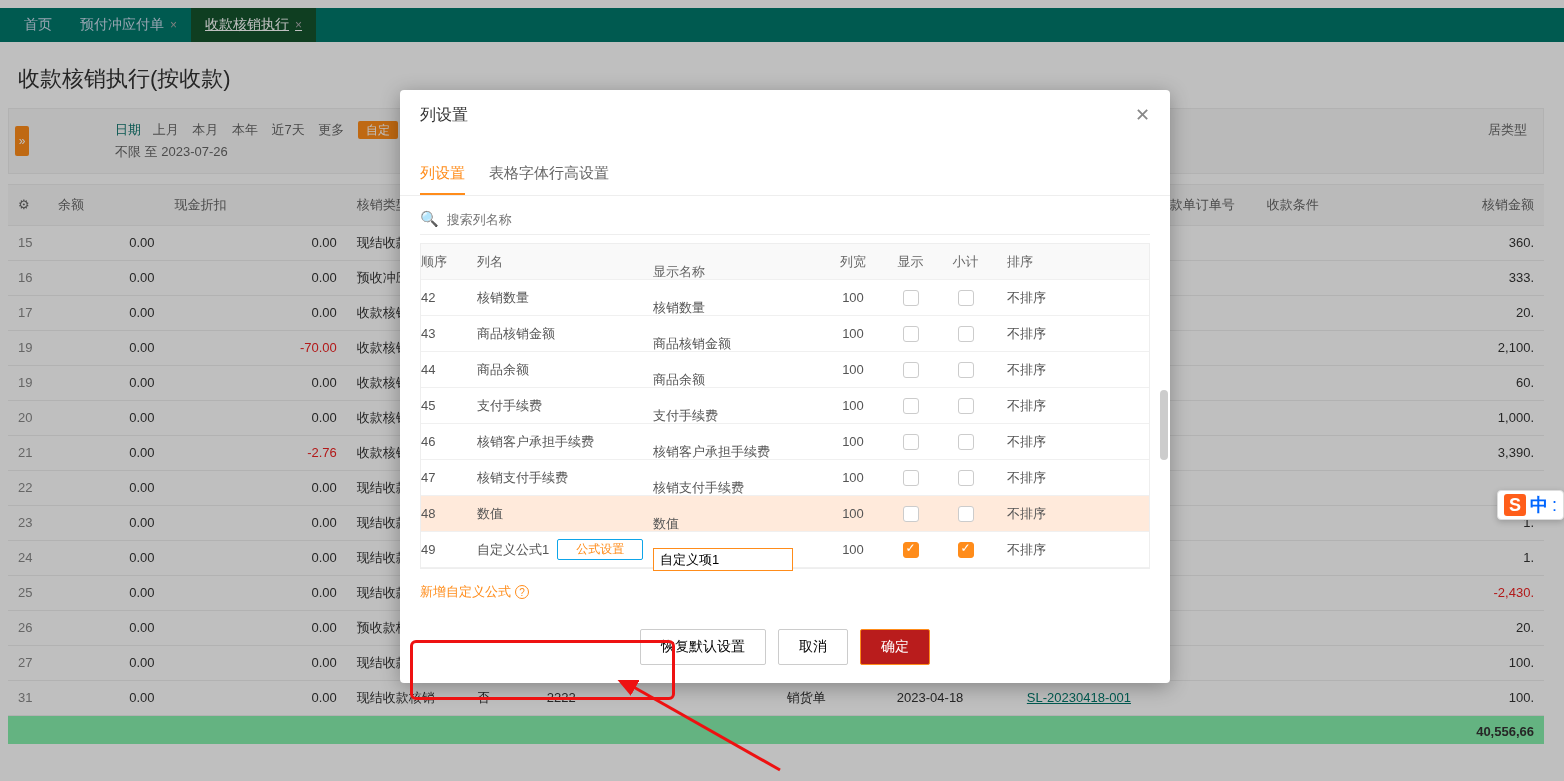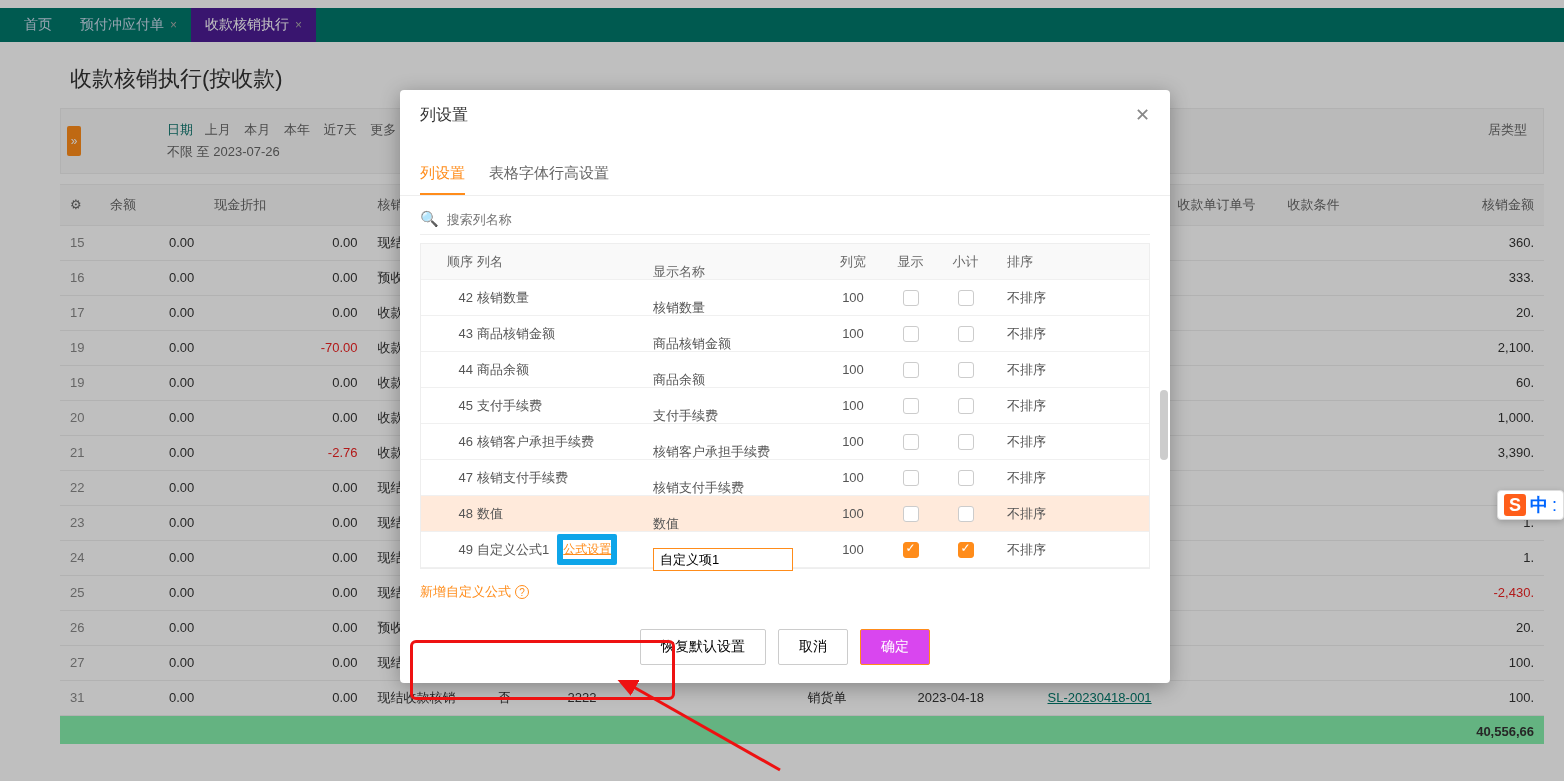--- a/index.html
+++ b/index.html
@@ -1,21 +1,21 @@
 <!DOCTYPE html>
 <html><head>
 <meta charset="utf-8">
 <style>
   * { box-sizing: border-box; margin: 0; padding: 0; }
   body { font-family: "Microsoft YaHei", Arial, sans-serif; font-size: 13px; color: #333; background: #fff; width: 1564px; height: 781px; overflow: hidden; position: relative; }
   .topbar { background: #00796b; height: 34px; display: flex; align-items: stretch; padding-left: 10px; color: #ddd; margin-top: 8px; }
   .tab { display:flex; align-items:center; padding:0 14px; color:#cde; cursor:pointer; font-size:14px; }
-  .tab.active { background:#4c1d95; color:#fff; }
+  .tab.active { background:#14532d; color:#fff;text-decoration:underline; }
   .tab .x { margin-left:6px; font-size:12px; color:#aaa; }
-  .page { padding: 14px 20px 0 28px; margin-left: 32px; }
+  .page { padding: 14px 20px 0 8px; }
   .page-title { font-size:22px; color:#333; font-weight:400; margin: 8px 0 14px 10px; }
   .filterbar { background:#f9f9f9; border:1px solid #eee; padding:12px 16px; display:flex; align-items:flex-start; position:relative; margin-bottom:10px; }
   .filterbar .expand { position:absolute; left:6px; top:50%; transform:translateY(-50%); background:#ff8c1a; color:#fff; width:14px; height:30px; display:flex; align-items:center; justify-content:center; font-size:12px; cursor:pointer; border-radius:2px; }
   .filterbar .grp { margin-left:90px; }
   .filterbar .lbl { margin-right:8px; color:#0f766e; }
   .filterbar .opt { color:#666; margin-right:10px; cursor:pointer; }
   .filterbar .btn-cust { background:#ff8c1a; color:#fff; padding:2px 8px; border-radius:2px; font-size:12px; }
   .filterbar .line2 { margin-top:4px; color:#666; }
   .filterbar .right { margin-left:auto; color:#666; }
   .table-wrap { position:relative; height:560px; overflow:hidden; border-top:1px solid #eee; }
@@ -34,37 +34,37 @@
   .modal-hd .close { margin-left:auto; color:#888; font-size:18px; cursor:pointer; }
   .modal-tabs { display:flex; gap:24px; padding:0 20px; border-bottom:1px solid #eee; margin-top:20px; }
   .modal-tabs .mtab { padding:8px 0 10px 0; color:#666; cursor:pointer; font-size:15px; }
   .modal-tabs .mtab.active { color:#ff8c1a; border-bottom:2px solid #ff8c1a; }
   .modal-search { margin:14px 20px 8px 20px; display:flex; align-items:center; border-bottom:1px solid #eee; padding-bottom:6px; }
   .modal-search .micon { color:#aaa; margin-right:8px; font-size:15px; }
   .modal-search input { border:none; outline:none; font-size:13px; flex:1; }
   .col-table { margin:0 20px; border:1px solid #eee; }
   .col-table .ct-row { display:flex; align-items:center; height:36px; border-bottom:1px solid #f0f0f0; font-size:13px; color:#555; }
   .col-table .ct-hd { background:#f9f9f9; color:#666; }
-  .col-table .ord { width:52px; text-align:right; }
+  .col-table .ord { width:52px; text-align:left; }
   .col-table .nm { width:180px; padding-left:4px; display:flex; align-items:center; gap:8px; }
   .col-table .dn { width:170px;margin-top:20px; }
   .col-table .wd { width:60px; text-align:center; }
   .col-table .ck { width:55px; text-align:center; }
   .col-table .st { flex:1; padding-left:14px; }
   .chk { display:inline-block; width:16px; height:16px; border:1px solid #ccc; border-radius:3px; vertical-align:middle; background:#fff; }
   .chk.on { background:#ff8c1a; border-color:#ff8c1a; position:relative; }
   .chk.on::after { content:"✓"; color:#fff; position:absolute; left:2px; top:-2px; font-size:12px; }
   .ct-row.hl { background:#ffeadb; }
   .ct-row.sel { background:#fff; }
-  .fsbtn { border:6px solid #0ea5e9; color:#ff8c1a; padding:1px 0; border-radius:2px; font-size:12px; cursor:pointer;text-decoration:underline; }
+  .fsbtn { border:1px solid #0ea5e9; color:#ff8c1a; padding:1px 18px; border-radius:2px; font-size:12px; cursor:pointer; }
   .dn input.din { border:1px solid #ff8c1a; outline:none; padding:3px 6px; width:140px; font-size:13px; }
   .add-formula { margin:14px 20px; color:#ff8c1a; font-size:13px; display:flex; align-items:center; gap:4px; cursor:pointer; }
   .modal-ft { display:flex; justify-content:center; gap:12px; padding:14px 20px 18px 20px; }
   .mbtn { padding:8px 20px; border-radius:2px; font-size:14px; cursor:pointer; border:1px solid #ccc; background:#fff; }
-  .mbtn.primary { background:#d946ef; color:#fff; border-color:#ff8c1a; }
+  .mbtn.primary { background:#b91c1c; color:#fff; border-color:#ff8c1a; }
   .redbox { position:absolute; border:3px solid #e11; border-radius:6px; z-index:200; pointer-events:none; }
   .arrow { position:absolute; z-index:201; pointer-events:none; }
   .ime-float { position:absolute; right:0; top:490px; z-index:300; display:flex; align-items:center; background:#fff; border:1px solid #ddd; border-radius:4px; padding:2px 6px; box-shadow:0 2px 6px rgba(0,0,0,0.2); font-size:18px; }
   .ime-float .s { background:#ff5e1a; color:#fff; font-weight:bold; width:22px; height:22px; border-radius:3px; display:flex; align-items:center; justify-content:center; margin-right:4px; }
   .scrollbar { position:absolute; right:2px; top:300px; width:8px; height:70px; background:#ccc; border-radius:4px; }
 </style>
 </head>
 <body>
 
 <div class="topbar">

